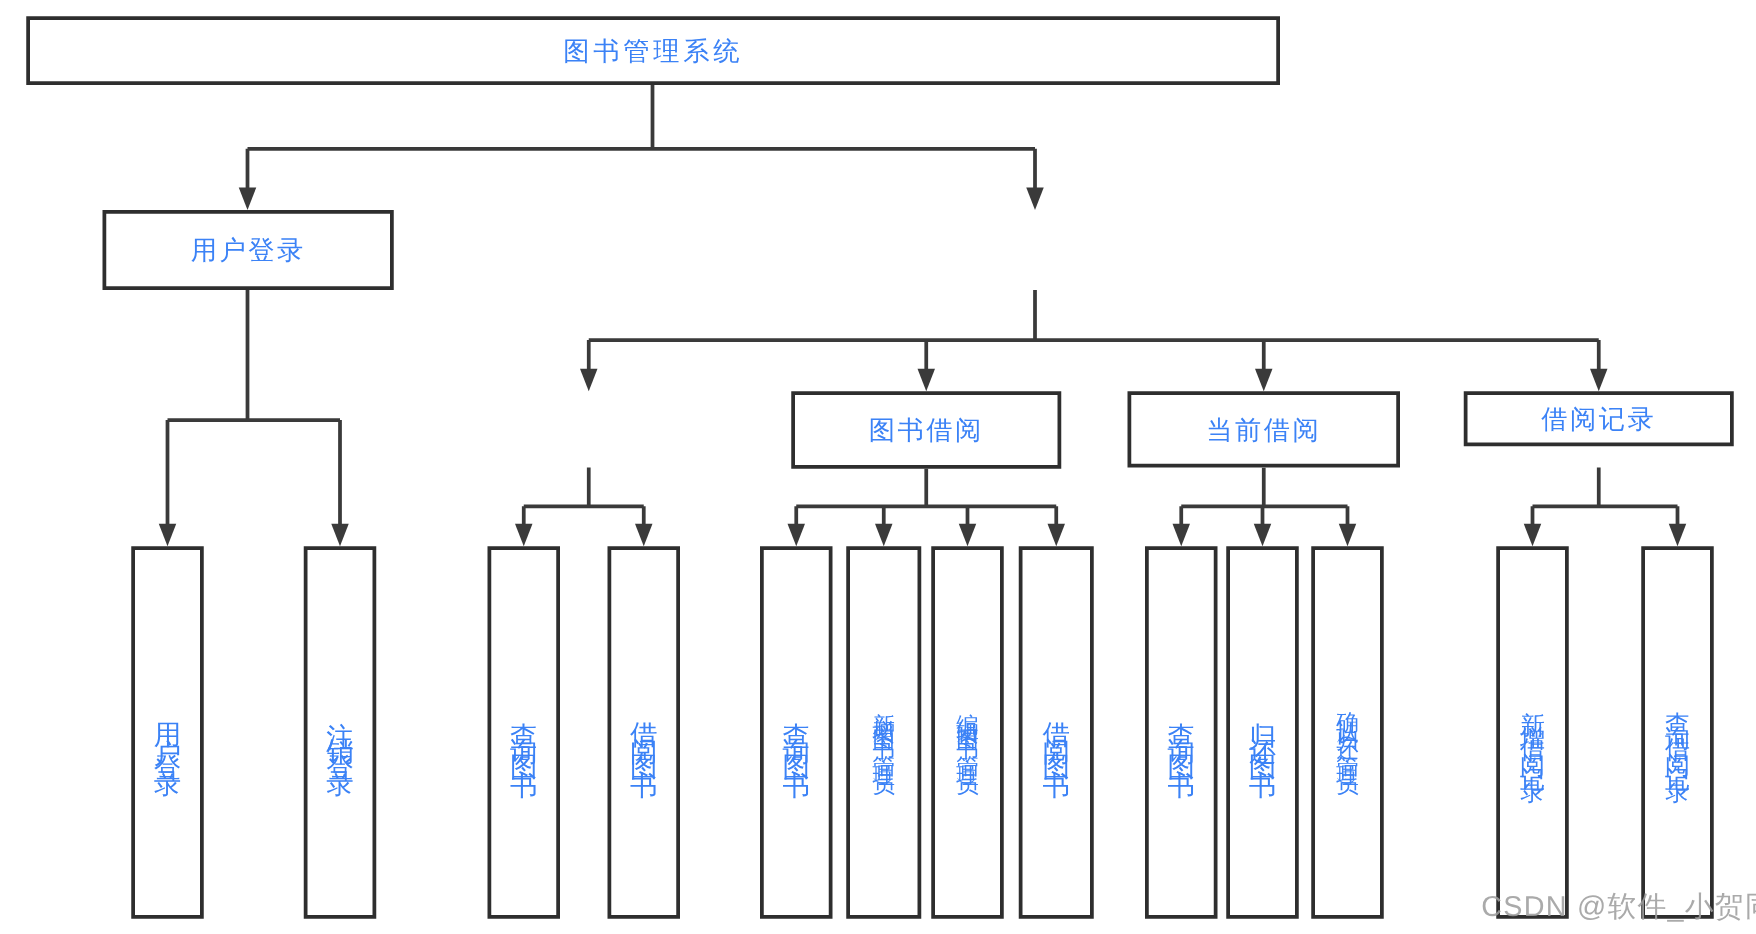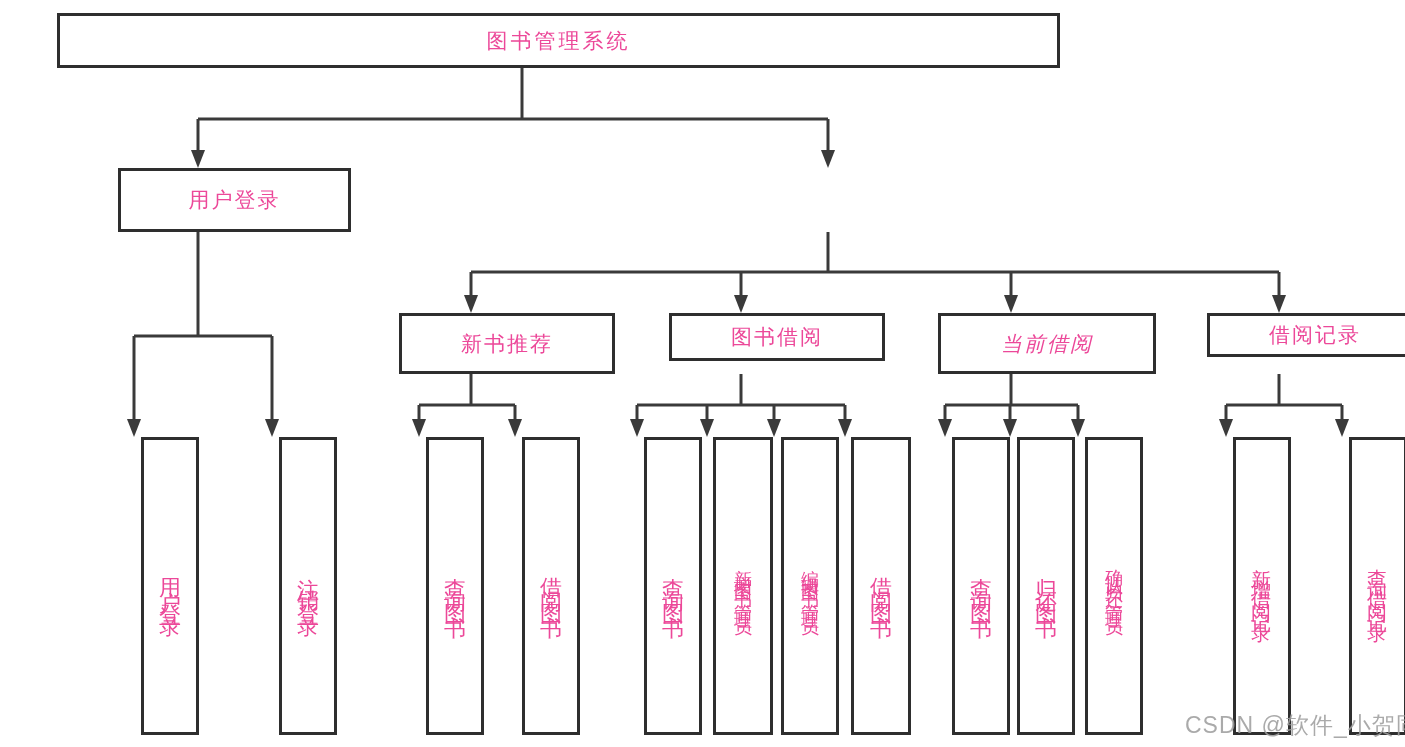--- a/index.html
+++ b/index.html
@@ -23,24 +23,23 @@
     z-index: 0;
   }
   .box {
     position: absolute;
     box-sizing: border-box;
     background: #ffffff;
     border: 3px solid #2e2e2e;
     display: flex;
     align-items: center;
     justify-content: center;
-    color: #ec4899;
+    color: #3b82f6;
     z-index: 1;
     white-space: nowrap;
-    margin-left: 36px;
   }
   .h-box { font-size: 21px; letter-spacing: 2px; }
   .root-box { font-size: 21px; letter-spacing: 3px; }
   .v-box {
     writing-mode: vertical-rl;
     text-orientation: mixed;
     white-space: normal;
   }
   .v4 { font-size: 22px; letter-spacing: 13px; }
   .v6 { font-size: 20px; letter-spacing: 11px; }
@@ -124,23 +123,22 @@
       <polygon points="1071,419 1085,419 1078,437"></polygon>
       <polygon points="1219,419 1233,419 1226,437"></polygon>
       <polygon points="1335,419 1349,419 1342,437"></polygon>
     </g>
   </svg>
 
   <div class="box root-box" style="left:21px; top:13px; width:1003px; height:55px;">图书管理系统</div>
 
   <div class="box h-box" style="left:82px; top:168px; width:233px; height:64px;">用户登录</div>
 
-  <div class="box h-box" style="left:363px; top:313px; width:216px; height:61px;">新书推荐</div>
-  <div class="box h-box" style="left:633px; top:313px; width:216px; height:48px;">图书借阅</div>
-  <div class="box h-box" style="left:902px; top:313px; width:218px; height:61px;font-style:italic;">当前借阅</div>
+  <div class="box h-box" style="left:633px; top:313px; width:216px; height:62px;">图书借阅</div>
+  <div class="box h-box" style="left:902px; top:313px; width:218px; height:61px;">当前借阅</div>
   <div class="box h-box" style="left:1171px; top:313px; width:216px; height:44px;">借阅记录</div>
 
   <div class="box v-box v4" style="left:105px; top:437px; width:58px; height:298px;">用户登录</div>
   <div class="box v-box v4" style="left:243px; top:437px; width:58px; height:298px;">注销登录</div>
 
   <div class="box v-box v4" style="left:390px; top:437px; width:58px; height:298px;">查询图书</div>
   <div class="box v-box v4" style="left:486px; top:437px; width:58px; height:298px;">借阅图书</div>
 
   <div class="box v-box v4" style="left:608px; top:437px; width:58px; height:298px;">查询图书</div>
   <div class="box v-box v9" style="left:677px; top:437px; width:60px; height:298px;">新增图书（管理员）</div>

